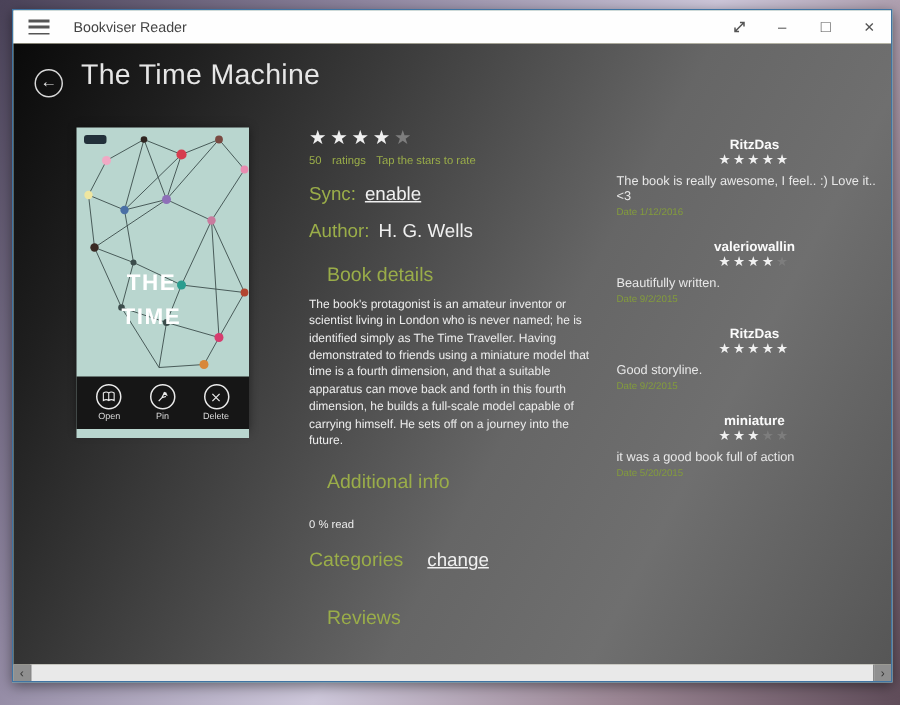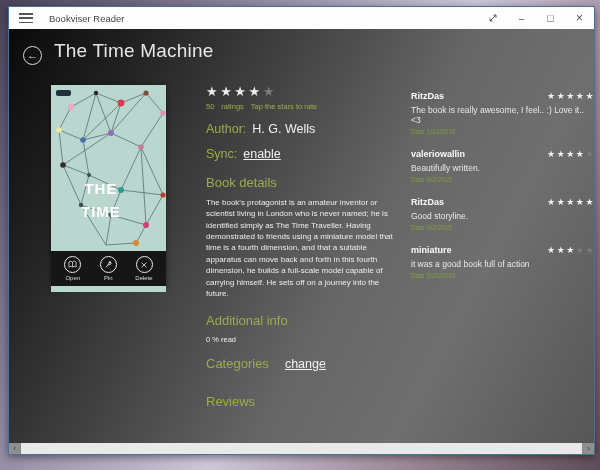--- a/index.html
+++ b/index.html
@@ -43,30 +43,30 @@
   .col-mid{position:absolute;left:197px;top:55px;width:193px;}
   .stars .star{color:var(--starE);}
   .stars .star.filled{color:var(--starF);}
   .big-stars{font-size:13px;letter-spacing:2.5px;cursor:pointer;}
   .ratings-line{margin-top:3px;font-size:7.5px;color:var(--accent);}
   .ratings-line span{margin-right:7px;}
   .kv-row{margin-top:11px;font-size:12.5px;}
   .g-label{color:var(--accent);}
   .w-link{color:#f0f0f0;text-decoration:underline;margin-left:6px;cursor:pointer;}
   .w-value{color:#f0f0f0;margin-left:6px;}
-  .g-heading{margin-top:14px;font-size:13px;font-weight:400;color:var(--accent);}
+  .g-heading{margin-top:14px;font-size:13px;font-weight:400;color:var(--accent);margin-left:12px;}
   .desc{margin-top:7px;font-size:8px;line-height:1.42;color:#ededed;}
-  .progress{margin-top:7px;font-size:7.5px;color:#eee;}
+  .progress{margin-top:17px;font-size:7.5px;color:#eee;}
   .cat-row{margin-top:10px;}
   .cat-row .g-heading{display:inline;margin:0;}
   .cat-row .w-link{margin-left:16px;font-size:12.5px;}
   .reviews-heading{margin-top:22px;}
   .review-list{margin-top:9px;}
   .review{margin-bottom:12px;}
-  .review-head{display:flex;justify-content:space-between;align-items:center;}
+  .review-head{display:flex;justify-content:space-between;align-items:center;flex-direction:column;}
   .review-author{font-size:9px;font-weight:700;color:#fafafa;}
   .small-stars{font-size:9px;letter-spacing:1.5px;}
   .review-text{margin-top:4px;font-size:8.5px;color:#e8e8e8;}
   .review-date{margin-top:3px;font-size:6.5px;color:var(--date);}
   
   .col-right{position:absolute;left:402px;top:53px;width:184px;}
   .col-right .review{margin-bottom:14px;}
   
   .hscroll{position:absolute;left:0;right:0;bottom:0;height:11px;background:#a0a0a0;display:flex;align-items:stretch;}
   .sb-arrow{width:11px;display:flex;align-items:center;justify-content:center;font-size:8px;color:#333;background:#8f8f8f;cursor:pointer;}
@@ -162,24 +162,24 @@
         </div>
       </div>
     </div>
 
     <div class="col-mid">
       <div class="stars big-stars"><span class="stars"><span class="star filled">★</span><span class="star filled">★</span><span class="star filled">★</span><span class="star filled">★</span><span class="star">★</span></span></div>
       <div class="ratings-line">
         <span>50</span><span>ratings</span><span>Tap the stars to rate</span>
       </div>
       <div class="kv-row">
+        <span class="g-label">Sync:</span><span class="w-link">enable</span>
+      </div>
+      <div class="kv-row">
         <span class="g-label">Author:</span><span class="w-value">H. G. Wells</span>
-      </div>
-      <div class="kv-row">
-        <span class="g-label">Sync:</span><span class="w-link">enable</span>
       </div>
       <div class="g-heading">Book details</div>
       <div class="desc">The book's protagonist is an amateur inventor or scientist living in London who is never named; he is identified simply as The Time Traveller. Having demonstrated to friends using a miniature model that time is a fourth dimension, and that a suitable apparatus can move back and forth in this fourth dimension, he builds a full-scale model capable of carrying himself. He sets off on a journey into the future.</div>
       <div class="g-heading">Additional info</div>
       <div class="progress">0 % read</div>
       <div class="cat-row">
         <span class="g-heading">Categories</span><span class="w-link">change</span>
       </div>
       <div class="g-heading reviews-heading">Reviews</div>
     </div>

